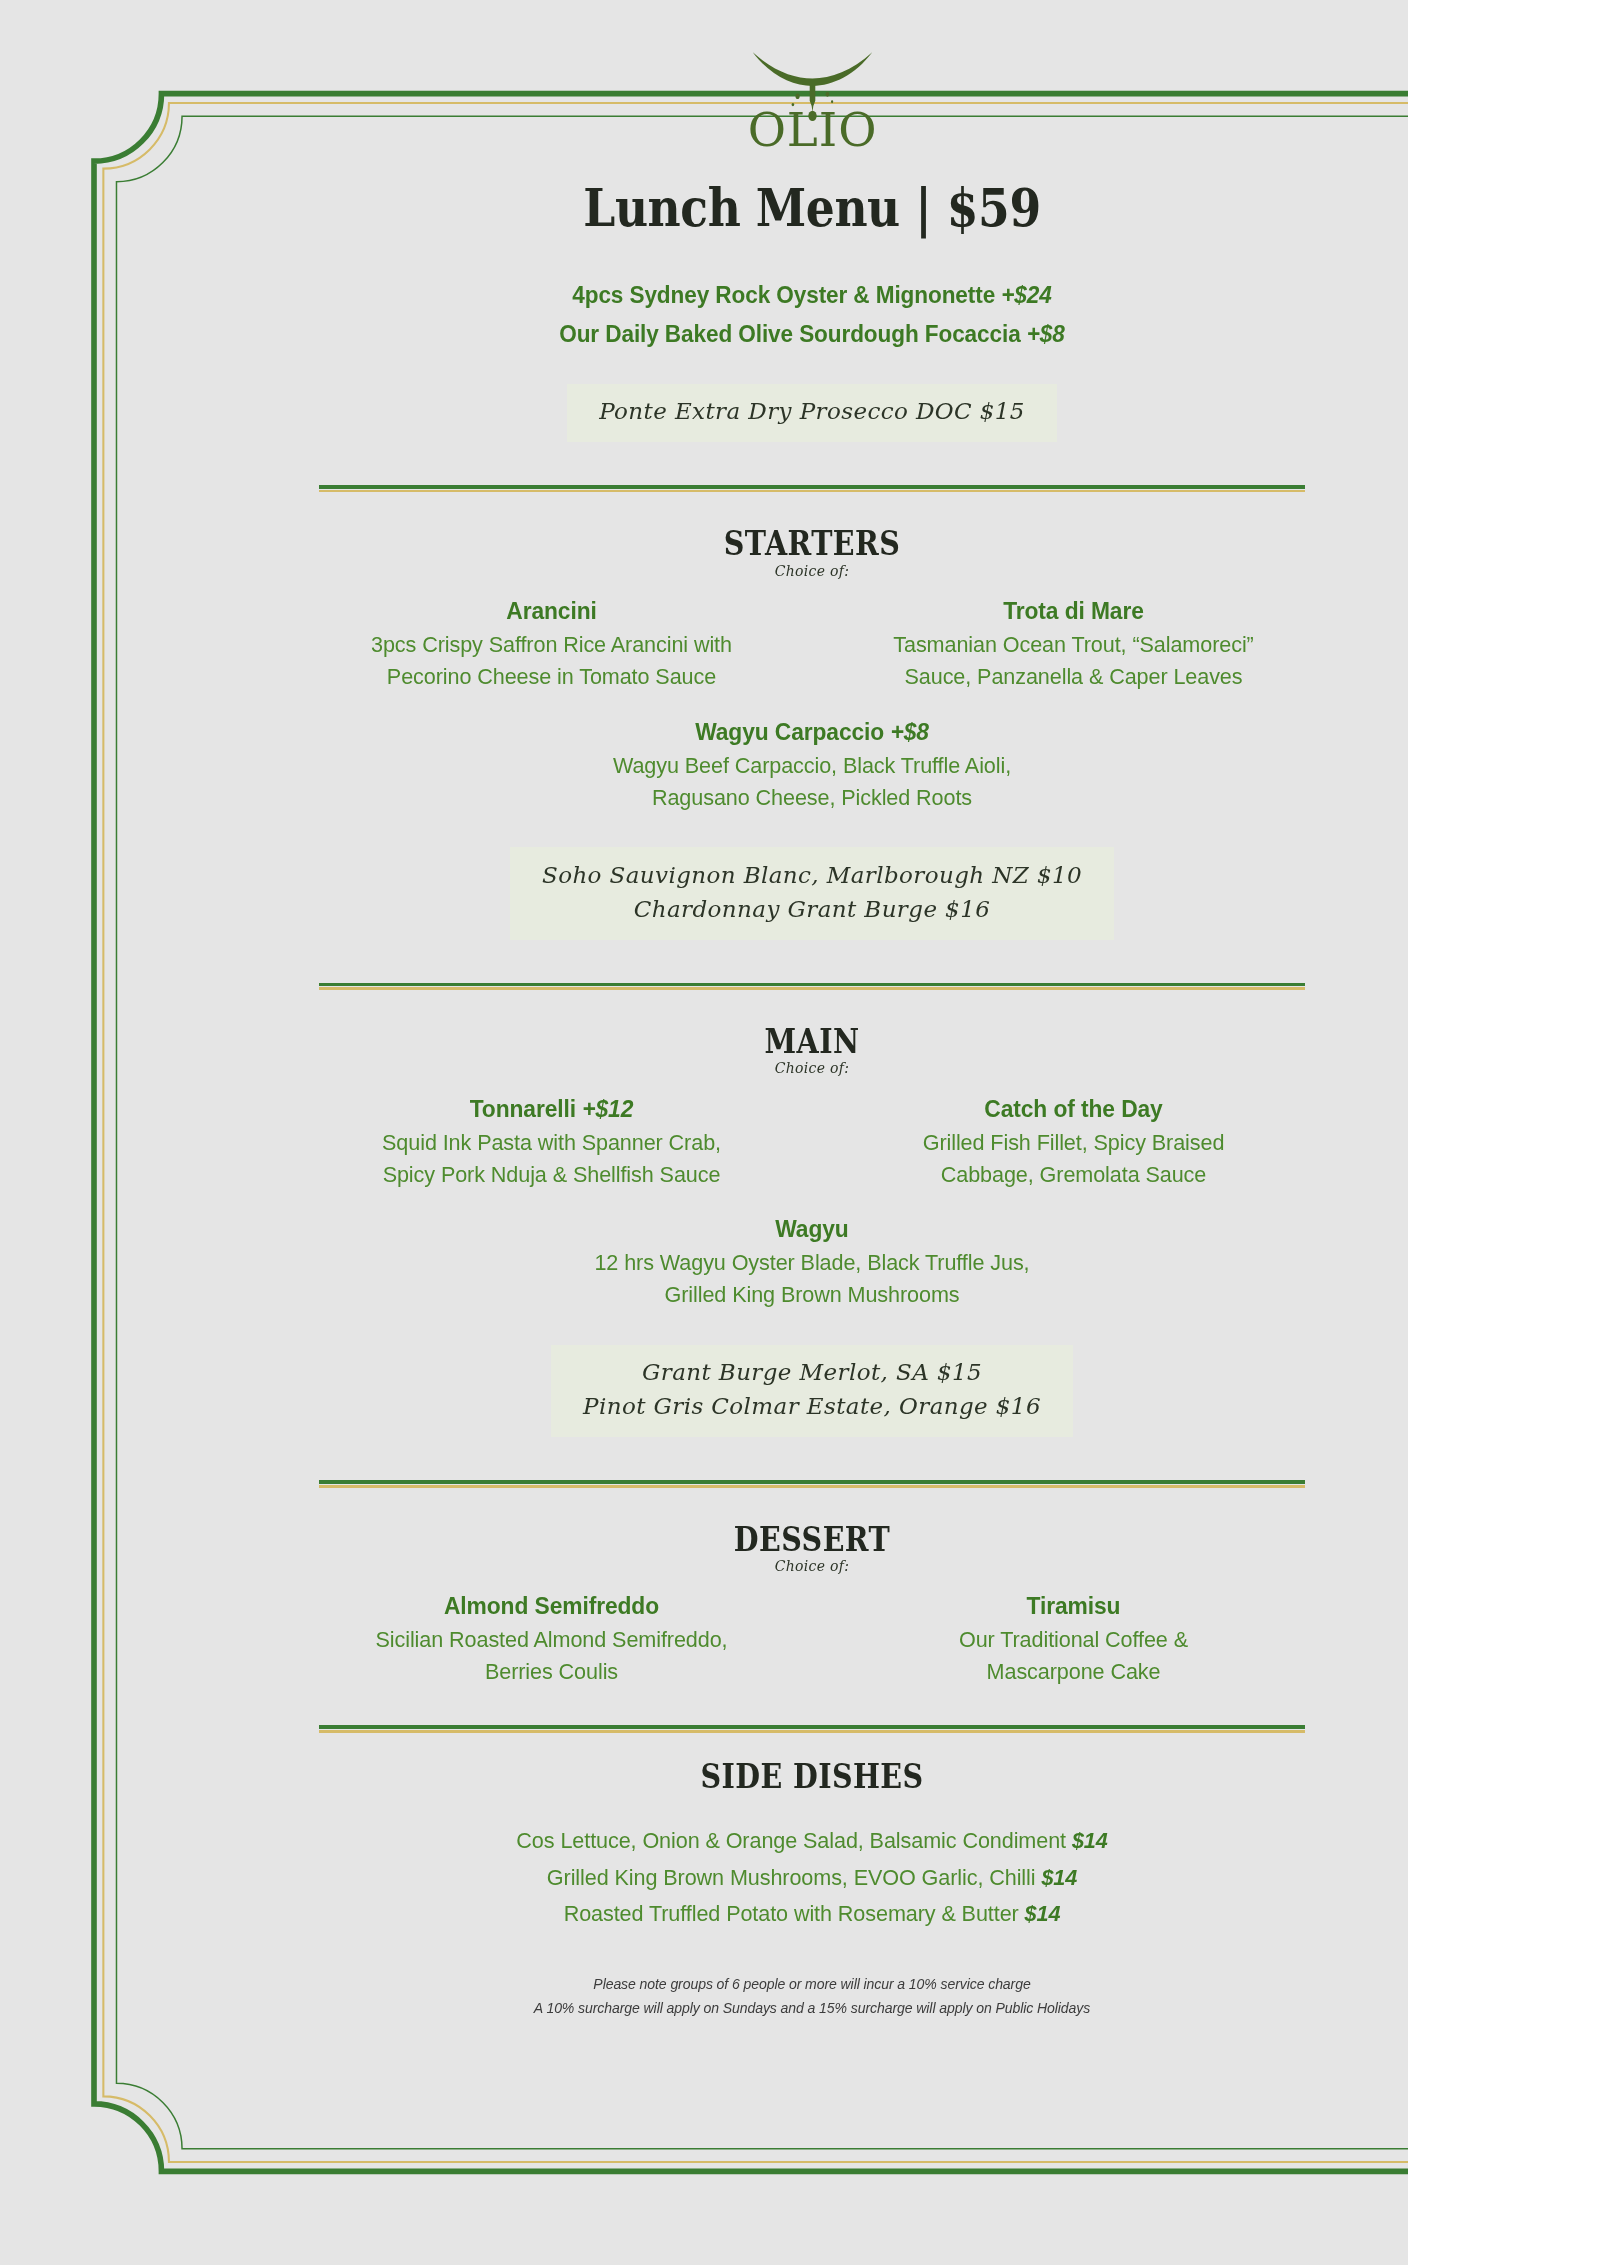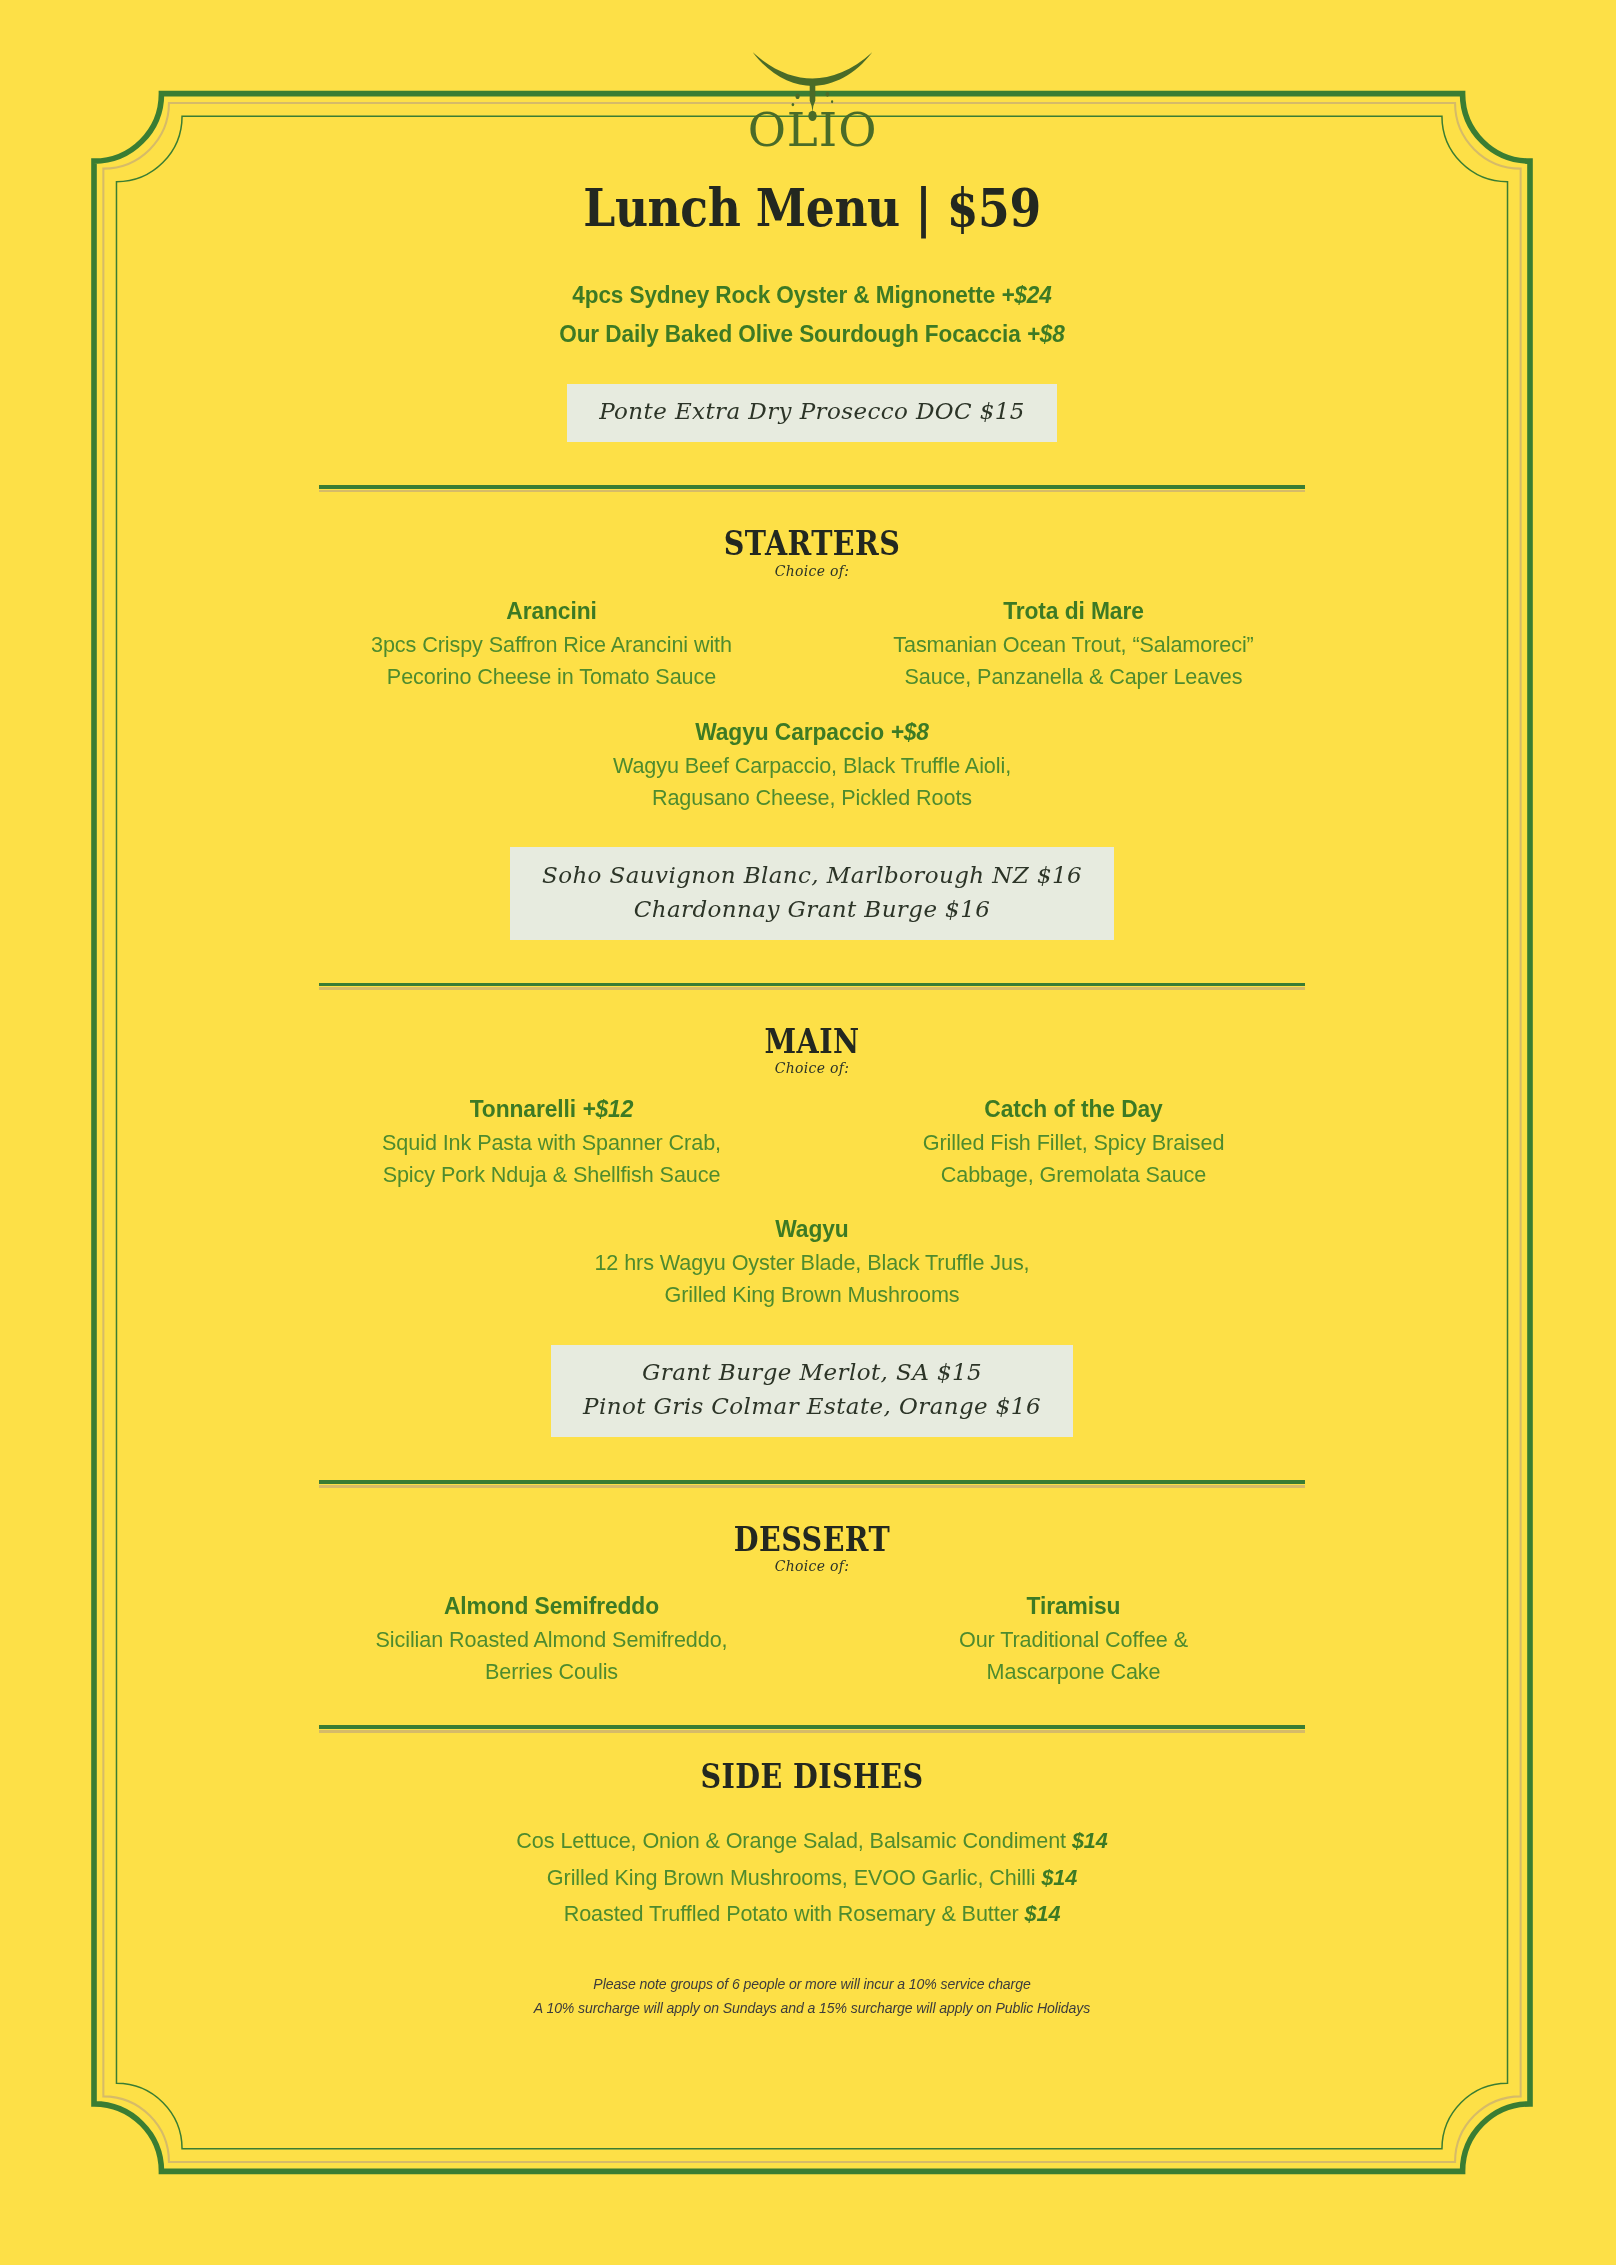--- a/index.html
+++ b/index.html
@@ -10,23 +10,23 @@
   }
 
   body {
     font-family: "Liberation Sans", sans-serif;
     -webkit-font-smoothing: antialiased;
   }
 
   
   .page {
     position: relative;
-    width: 1616px;
+    width: 1408px;
     height: 2265px;
-    background: #fde047;
+    background: #e5e5e5;
     overflow: hidden;
   }
 
   
   .frame-svg {
     position: absolute;
     top: 0; left: 0;
     width: 1624px;
     height: 2265px;
     pointer-events: none;
@@ -306,21 +306,21 @@
 
       <div class="dish-center">
         <div class="dish-name"><span>Wagyu Carpaccio </span><span class="up">+$8</span></div>
         <div class="dish-desc">Wagyu Beef Carpaccio, Black Truffle Aioli,</div>
         <div class="dish-desc">Ragusano Cheese, Pickled Roots</div>
       </div>
 
       <div class="sp-d"></div>
 
       <div class="wine-box">
-        <div class="wine-line">Soho Sauvignon Blanc, Marlborough NZ $16</div>
+        <div class="wine-line">Soho Sauvignon Blanc, Marlborough NZ $10</div>
         <div class="wine-line">Chardonnay Grant Burge $16</div>
       </div>
     </div>
 
     <div class="sp-c"></div>
 
     
     <div class="divider">
       <div class="d-green"></div>
       <div class="d-gold"></div>

